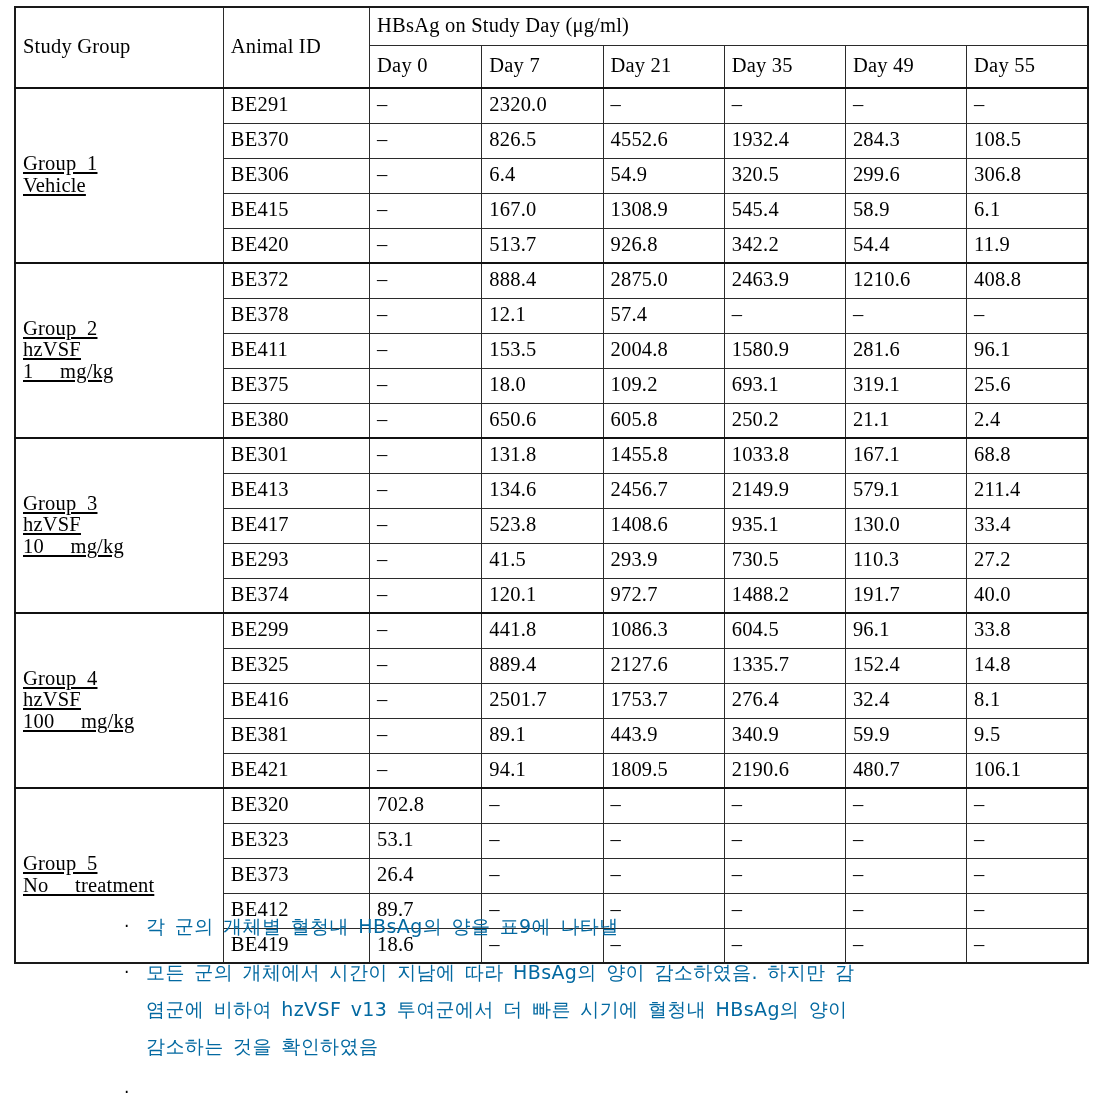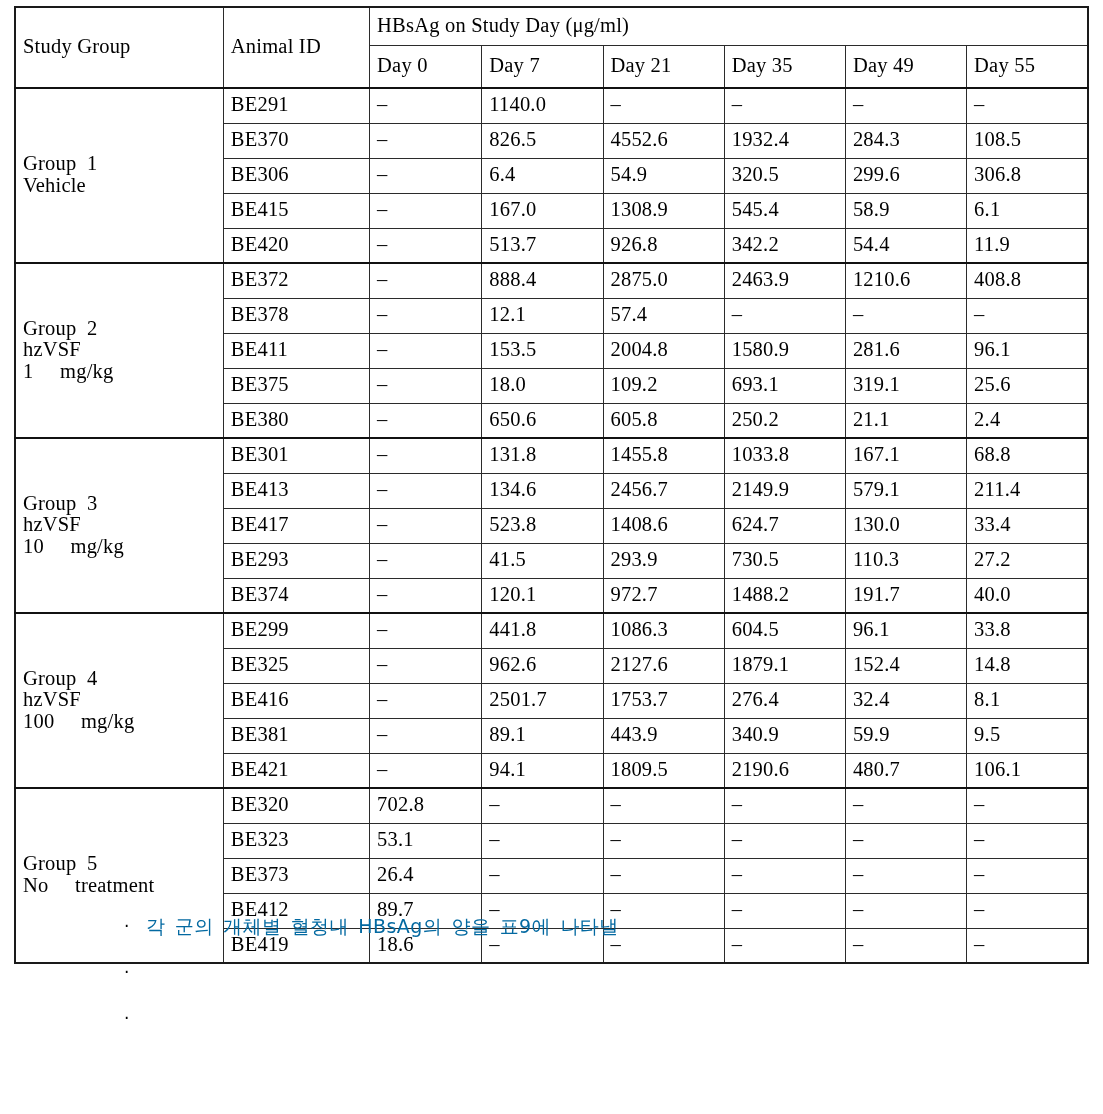--- a/index.html
+++ b/index.html
@@ -77,20 +77,21 @@
     text-align: left;
     padding-left: 9px;
   }
 
   .group-cell {
     text-align: center;
     vertical-align: middle;
     font-size: 21px;
     line-height: 1.9;
     padding: 4px 4px;
+    text-decoration: underline;
   }
   .group-cell .gline { display: block; white-space: pre; }
 
   .id-cell {
     text-align: left;
     padding-left: 9px;
     white-space: nowrap;
     margin-left: 8px;
   }
   .val-cell {
@@ -167,21 +168,21 @@
         </tr>
       </thead>
       <tbody id="table-body">
           <tr class="row-h group-start">
             <td class="group-cell" rowspan="5">
               <span class="gline">Group  1</span>
               <span class="gline">Vehicle</span>
             </td>
             <td class="id-cell">BE291</td>
             <td class="val-cell dash">–</td>
-            <td class="val-cell">1140.0</td>
+            <td class="val-cell">2320.0</td>
             <td class="val-cell dash">–</td>
             <td class="val-cell dash">–</td>
             <td class="val-cell dash">–</td>
             <td class="val-cell dash">–</td>
           </tr>
           <tr class="row-h">
             <td class="id-cell">BE370</td>
             <td class="val-cell dash">–</td>
             <td class="val-cell">826.5</td>
             <td class="val-cell">4552.6</td>
@@ -287,21 +288,21 @@
             <td class="val-cell">2456.7</td>
             <td class="val-cell">2149.9</td>
             <td class="val-cell">579.1</td>
             <td class="val-cell">211.4</td>
           </tr>
           <tr class="row-h">
             <td class="id-cell">BE417</td>
             <td class="val-cell dash">–</td>
             <td class="val-cell">523.8</td>
             <td class="val-cell">1408.6</td>
-            <td class="val-cell">624.7</td>
+            <td class="val-cell">935.1</td>
             <td class="val-cell">130.0</td>
             <td class="val-cell">33.4</td>
           </tr>
           <tr class="row-h">
             <td class="id-cell">BE293</td>
             <td class="val-cell dash">–</td>
             <td class="val-cell">41.5</td>
             <td class="val-cell">293.9</td>
             <td class="val-cell">730.5</td>
             <td class="val-cell">110.3</td>
@@ -326,23 +327,23 @@
             <td class="val-cell dash">–</td>
             <td class="val-cell">441.8</td>
             <td class="val-cell">1086.3</td>
             <td class="val-cell">604.5</td>
             <td class="val-cell">96.1</td>
             <td class="val-cell">33.8</td>
           </tr>
           <tr class="row-h">
             <td class="id-cell">BE325</td>
             <td class="val-cell dash">–</td>
-            <td class="val-cell">962.6</td>
+            <td class="val-cell">889.4</td>
             <td class="val-cell">2127.6</td>
-            <td class="val-cell">1879.1</td>
+            <td class="val-cell">1335.7</td>
             <td class="val-cell">152.4</td>
             <td class="val-cell">14.8</td>
           </tr>
           <tr class="row-h">
             <td class="id-cell">BE416</td>
             <td class="val-cell dash">–</td>
             <td class="val-cell">2501.7</td>
             <td class="val-cell">1753.7</td>
             <td class="val-cell">276.4</td>
             <td class="val-cell">32.4</td>
@@ -421,19 +422,24 @@
 
   <div class="notes" id="notes-list">
       <div class="note">
         <span class="bullet">·</span>
         <div class="note-text">
           <div>각 군의 개체별 혈청내 HBsAg의 양을 표9에 나타낼</div>
         </div>
       </div>
       <div class="note">
         <span class="bullet">·</span>
+        <div class="note-text">
+          <div>모든 군의 개체에서 시간이 지남에 따라 HBsAg의 양이 감소하였음. 하지만 감</div>
+          <div>염군에 비하여 hzVSF v13 투여군에서 더 빠른 시기에 혈청내 HBsAg의 양이</div>
+          <div>감소하는 것을 확인하였음</div>
+        </div>
       </div>
       <div class="note">
         <span class="bullet">·</span>
       </div>
     </div>
 
 </div>
 
 </body></html>

